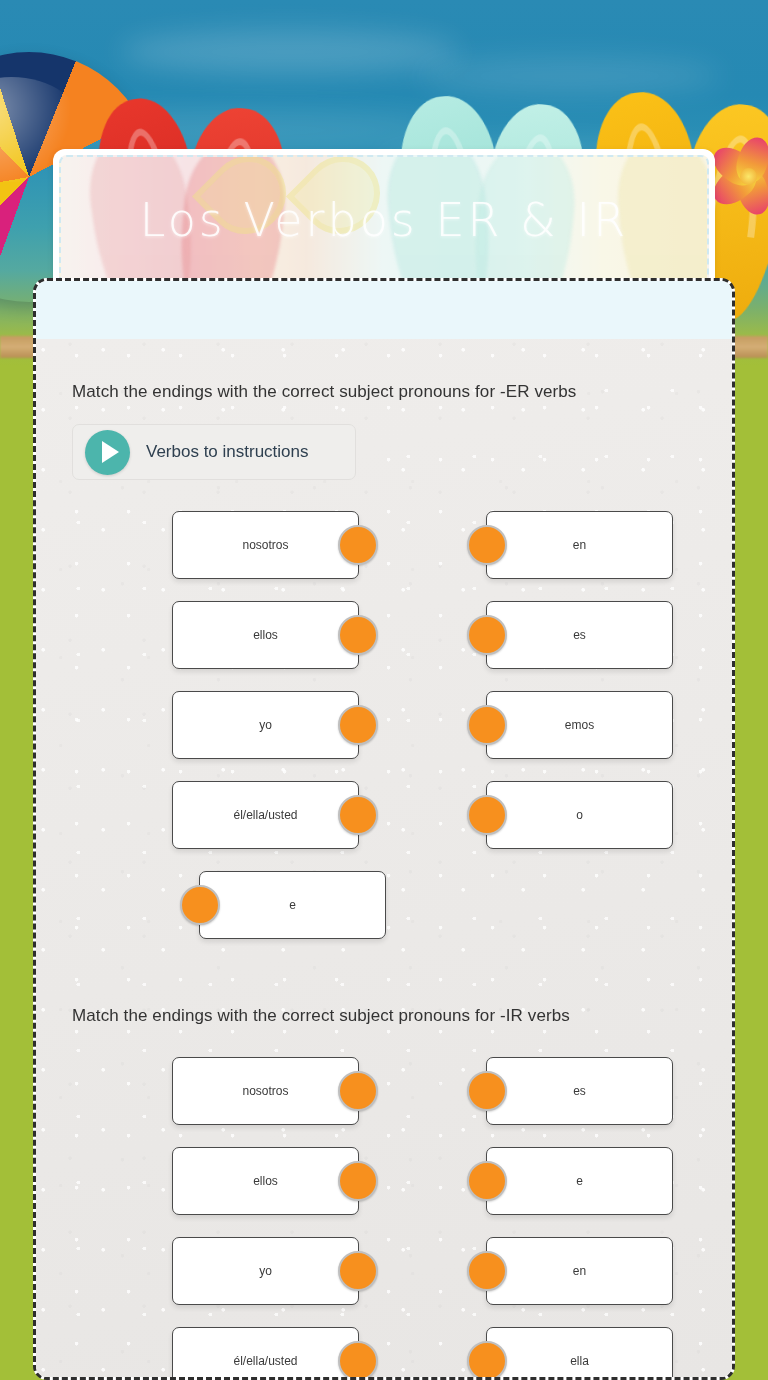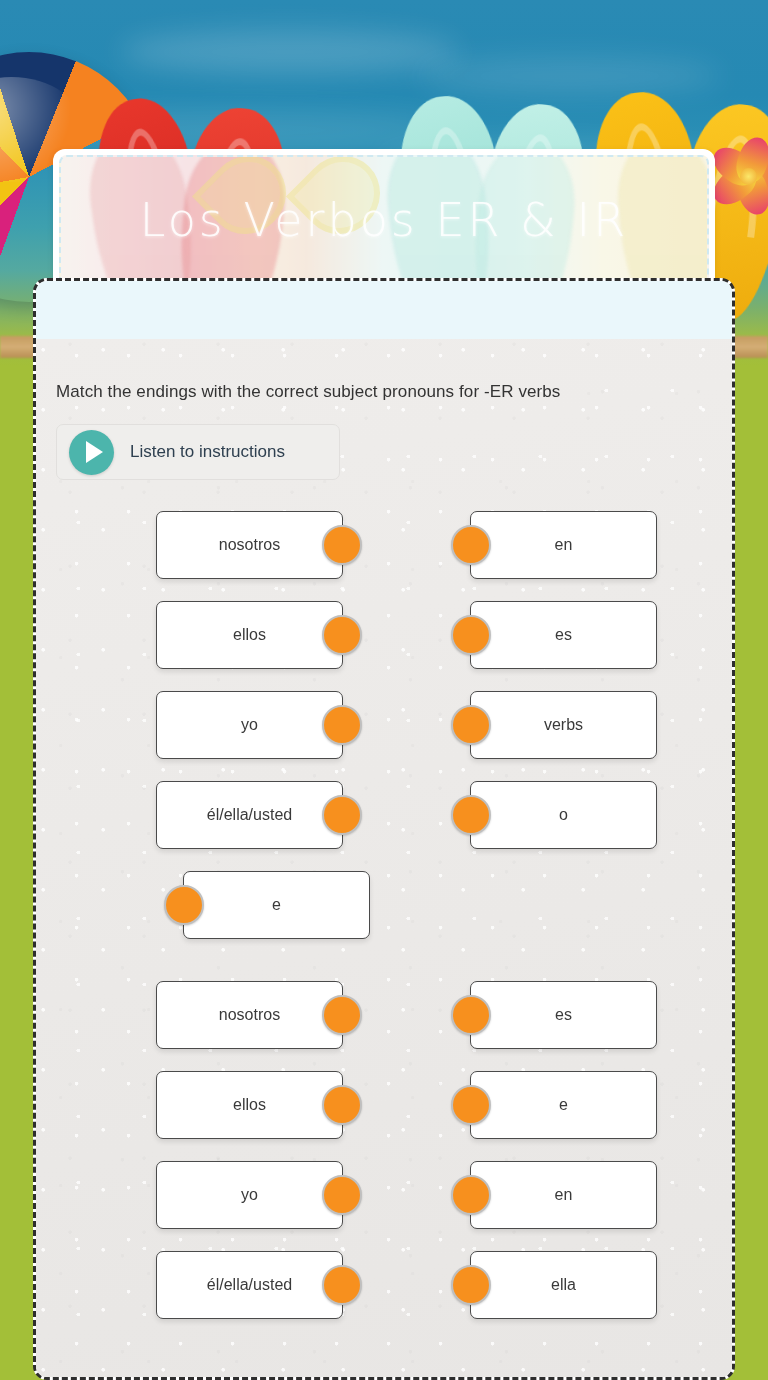--- a/index.html
+++ b/index.html
@@ -235,21 +235,21 @@
     
     background-image:
       radial-gradient(circle at 12% 18%, rgba(255,255,255,.85) 0 1.6px, transparent 2px),
       radial-gradient(circle at 46% 7%,  rgba(0,0,0,.025) 0 1.4px, transparent 2px),
       radial-gradient(circle at 78% 32%, rgba(255,255,255,.8) 0 1.8px, transparent 2px),
       radial-gradient(circle at 28% 62%, rgba(0,0,0,.02) 0 1.3px, transparent 2px),
       radial-gradient(circle at 64% 78%, rgba(255,255,255,.75) 0 1.7px, transparent 2px),
       radial-gradient(circle at 90% 55%, rgba(0,0,0,.022) 0 1.5px, transparent 2px),
       linear-gradient(170deg, #efedeb, #e8e6e4);
     background-size: 60px 60px, 74px 74px, 52px 52px, 88px 88px, 66px 66px, 96px 96px, 100% 100%;
-    padding: 0 20px;
+    padding: 0 36px;
   }
 
   .instruction {
     font-size: 17px;
     color: #333333;
     letter-spacing: .1px;
   }
   .section-1 .instruction { padding-top: 43px; }
   .section-2 .instruction { padding-top: 56px; }
 
@@ -300,21 +300,21 @@
   .mcard {
     position: relative;
     height: 68px;
     width: 187px;
     background: #ffffff;
     border: 1px solid #4a4a4a;
     border-radius: 7px;
     display: flex;
     align-items: center;
     justify-content: center;
-    font-size: 16px;
+    font-size: 12px;
     color: #3a3a3a;
     box-shadow: 0 3px 5px rgba(0,0,0,.10);
     cursor: pointer;
   }
   .mcard.left  { margin-left: 100px; }
   .mcard.right { margin-left: 127px; }
   .dot {
     position: absolute;
     top: 50%;
     width: 40px; height: 40px;
@@ -404,21 +404,21 @@
   <div class="ws-topband"></div>
   <div class="ws-body">
 
     <div class="section-1">
       <div class="instruction">Match the endings with the correct subject pronouns for -ER verbs</div>
 
       <div class="listen-btn">
         <span class="play-circle">
           <span class="tri"></span>
         </span>
-        <span class="listen-label">Listen to instructions</span>
+        <span class="listen-label">Verbos to instructions</span>
       </div>
 
       <div class="match-list">
         <div class="match-row">
           <div class="mcard left">
             <span>nosotros</span>
             <span class="dot"></span>
           </div>
           <div class="mcard right">
             <span class="dot"></span>
@@ -435,21 +435,21 @@
             <span>es</span>
           </div>
         </div>
         <div class="match-row">
           <div class="mcard left">
             <span>yo</span>
             <span class="dot"></span>
           </div>
           <div class="mcard right">
             <span class="dot"></span>
-            <span>verbs</span>
+            <span>emos</span>
           </div>
         </div>
         <div class="match-row">
           <div class="mcard left">
             <span>él/ella/usted</span>
             <span class="dot"></span>
           </div>
           <div class="mcard right">
             <span class="dot"></span>
             <span>o</span>
@@ -458,20 +458,21 @@
         <div class="match-row">
           <div class="mcard right">
             <span class="dot"></span>
             <span>e</span>
           </div>
         </div>
       </div>
     </div>
 
     <div class="section-2">
+      <div class="instruction">Match the endings with the correct subject pronouns for -IR verbs</div>
 
       <div class="match-list">
         <div class="match-row">
           <div class="mcard left">
             <span>nosotros</span>
             <span class="dot"></span>
           </div>
           <div class="mcard right">
             <span class="dot"></span>
             <span>es</span>

